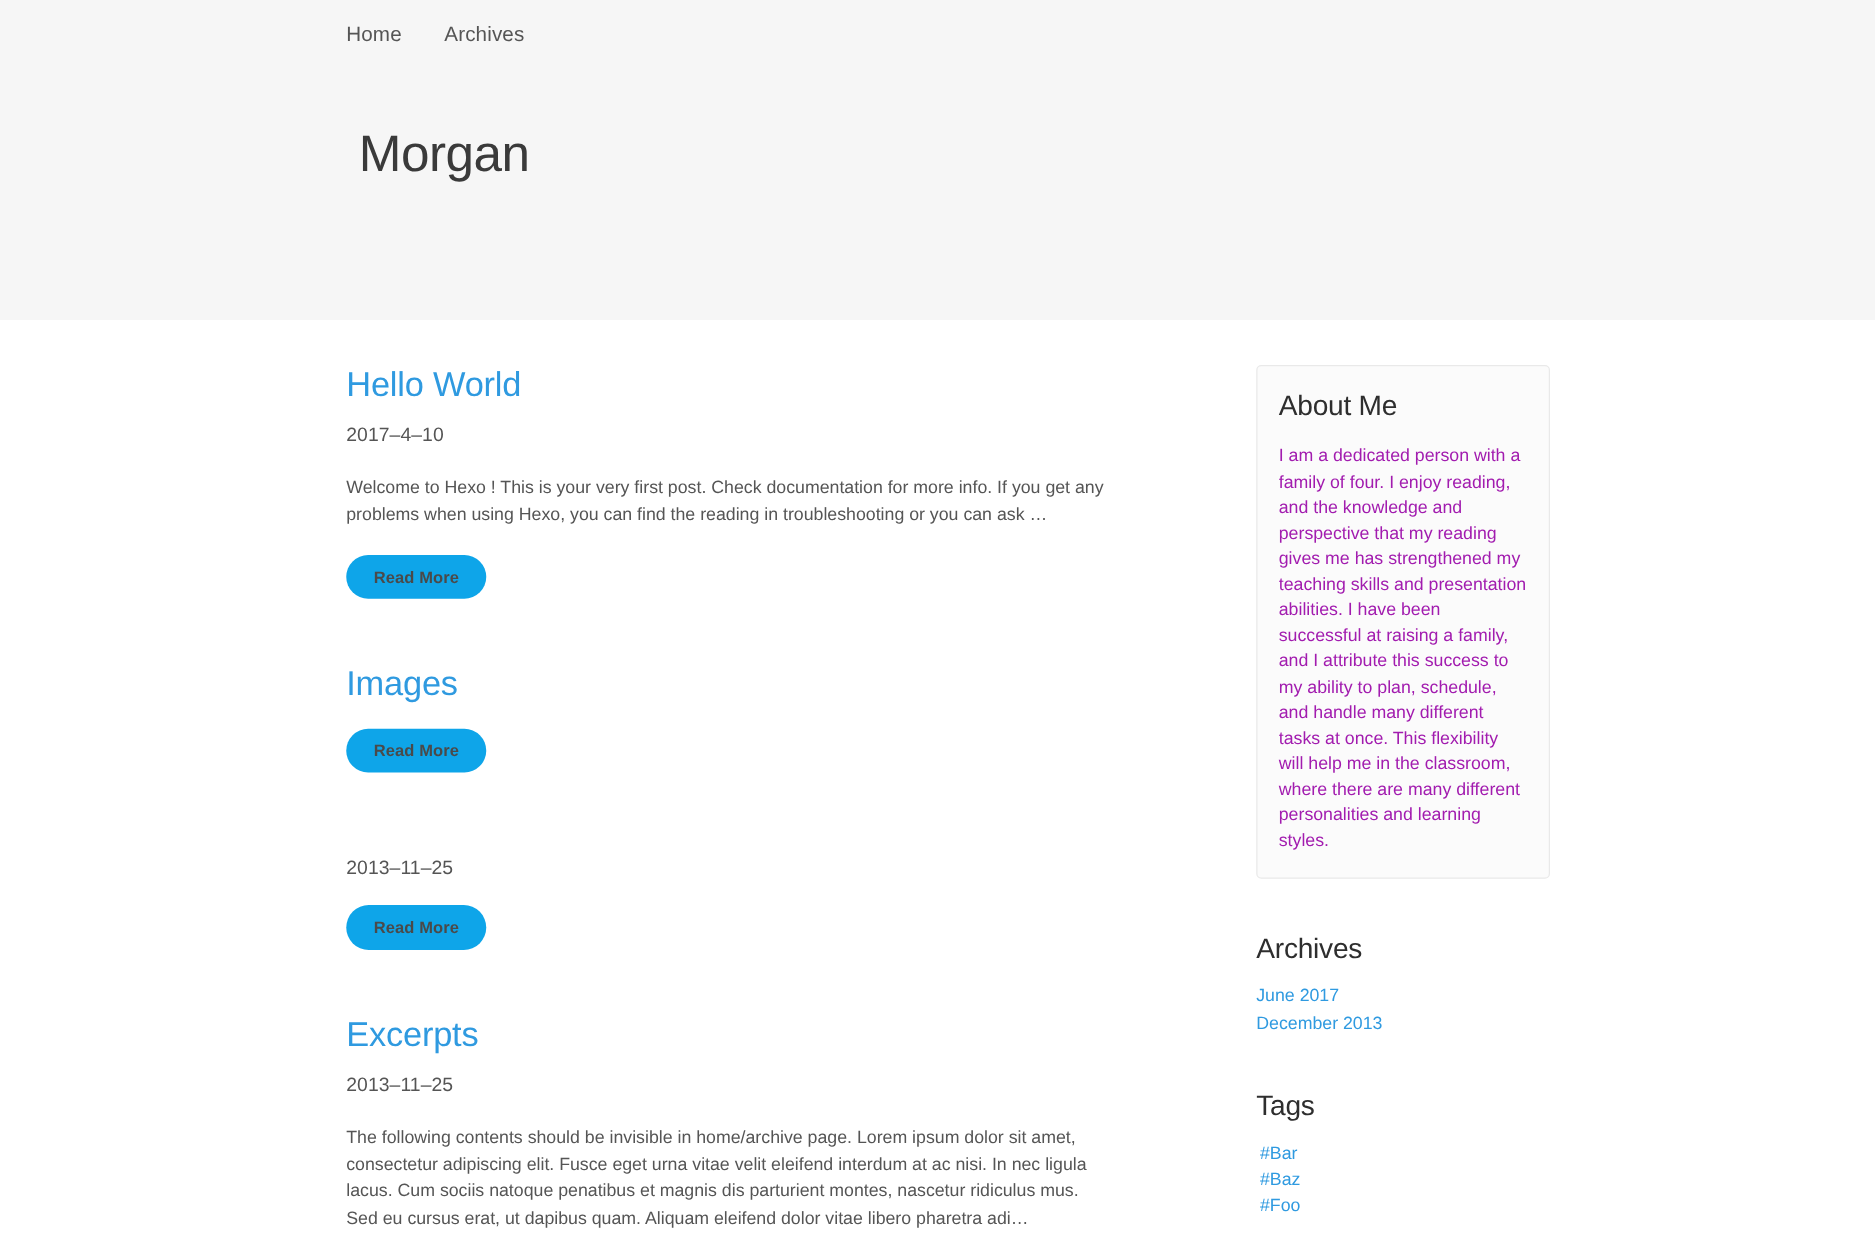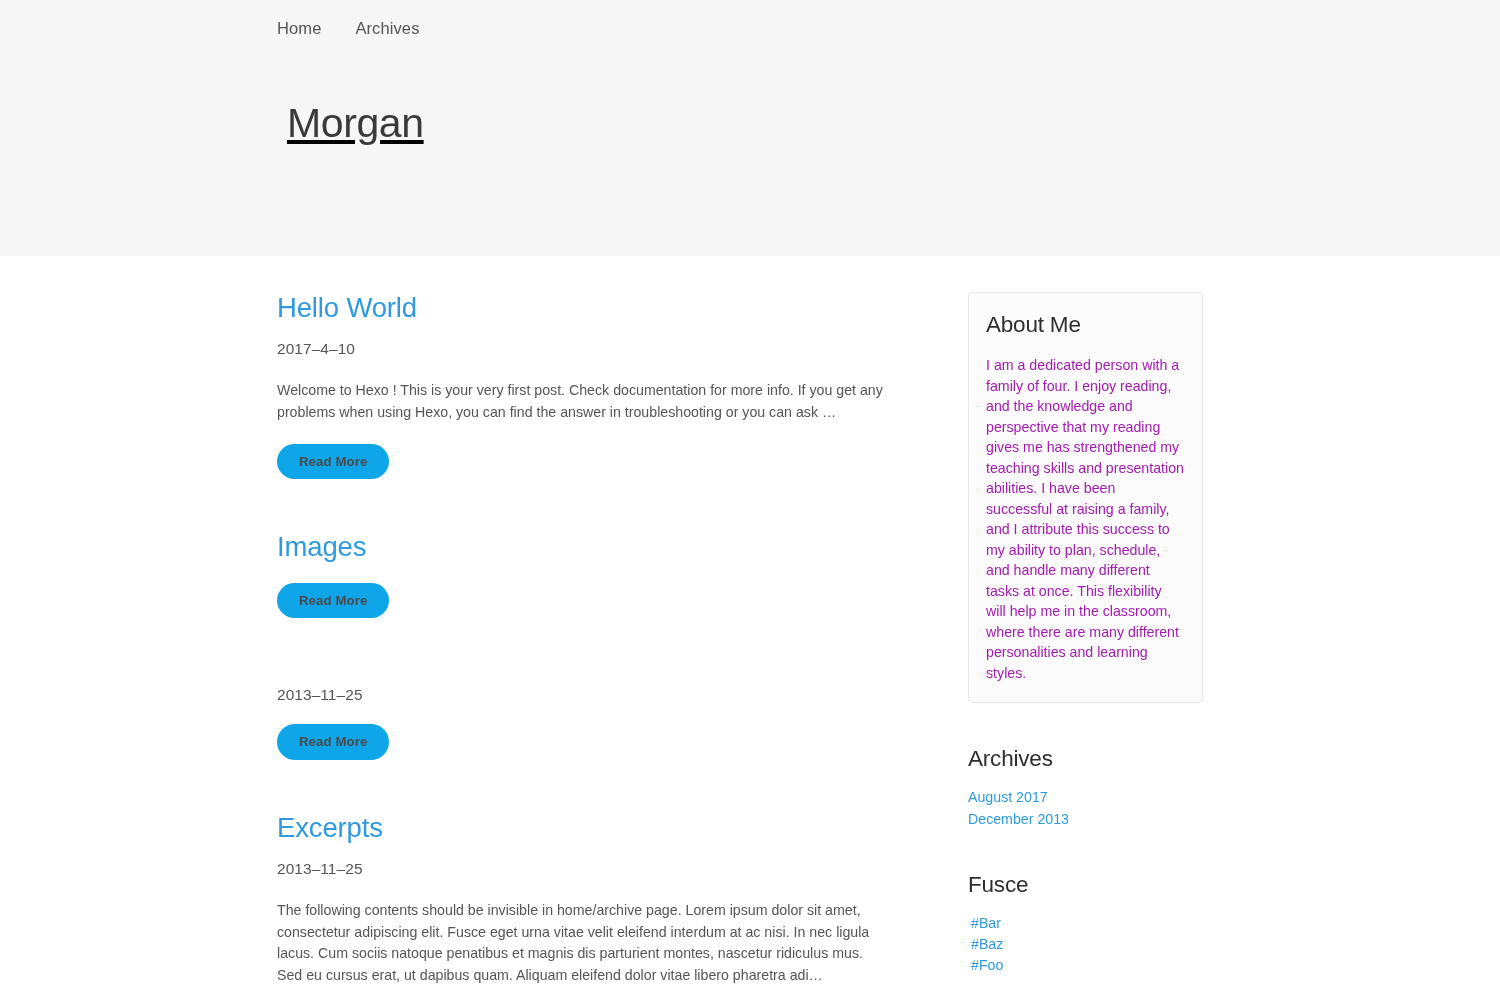--- a/index.html
+++ b/index.html
@@ -31,21 +31,20 @@
     color: #555555;
     font-size: 16.5px;
     text-decoration: none;
     line-height: 1;
     cursor: pointer;
     letter-spacing: .1px;
   }
   #brand {
     padding-left: 287px;
     padding-top: 61px;
-    text-decoration: underline;
   }
   #site-title {
     font-size: 41px;
     font-weight: 400;
     color: #3a3a3a;
     margin: 0;
     line-height: 1.1;
     letter-spacing: -.4px;
   }
   #site-subtitle {
@@ -62,21 +61,21 @@
     align-items: flex-start;
     padding-left: 277px;
     padding-top: 0px;
   }
   #content {
     width: 615px;
     padding-top: 36px;
   }
   #sidebar {
     width: 235px;
-    margin-left: 76px;
+    margin-left: 113px;
     padding-top: 36px;
   }
 
   
   .post { margin-bottom: 0; }
   .post-title {
     margin: 0;
     font-size: 27.5px;
     font-weight: 400;
     line-height: 1.18;
@@ -177,21 +176,21 @@
 
 <div id="page">
 
   <main id="content">
 
     <article class="post">
       <h2 class="post-title">
         <a href="#">Hello World</a>
       </h2>
       <p class="post-date">2017–4–10</p>
-      <p class="post-excerpt">Welcome to Hexo ! This is your very first post. Check documentation for more info. If you get any problems when using Hexo, you can find the answer in troubleshooting or you can ask …</p>
+      <p class="post-excerpt">Welcome to Hexo ! This is your very first post. Check documentation for more info. If you get any problems when using Hexo, you can find the reading in troubleshooting or you can ask …</p>
       <button class="read-more">Read More</button>
     </article>
 
     <div class="sp-after-btn"></div>
 
     <article class="post">
       <h2 class="post-title">
         <a href="#">Images</a>
       </h2>
       <button class="read-more">Read More</button>
@@ -221,30 +220,30 @@
 
     <section id="about-card">
       <h3 class="side-heading">About Me</h3>
       <p id="about-text">I am a dedicated person with a family of four. I enjoy reading, and the knowledge and perspective that my reading gives me has strengthened my teaching skills and presentation abilities. I have been successful at raising a family, and I attribute this success to my ability to plan, schedule, and handle many different tasks at once. This flexibility will help me in the classroom, where there are many different personalities and learning styles.</p>
     </section>
 
     <section class="side-block">
       <h3 class="side-heading">Archives</h3>
       <ul class="side-list">
         <li>
-          <a href="#">August 2017</a>
+          <a href="#">June 2017</a>
         </li>
         <li>
           <a href="#">December 2013</a>
         </li>
       </ul>
     </section>
 
     <section class="side-block">
-      <h3 class="side-heading">Fusce</h3>
+      <h3 class="side-heading">Tags</h3>
       <ul class="side-list tags-list">
         <li>
           <a href="#">#Bar</a>
         </li>
         <li>
           <a href="#">#Baz</a>
         </li>
         <li>
           <a href="#">#Foo</a>
         </li>

